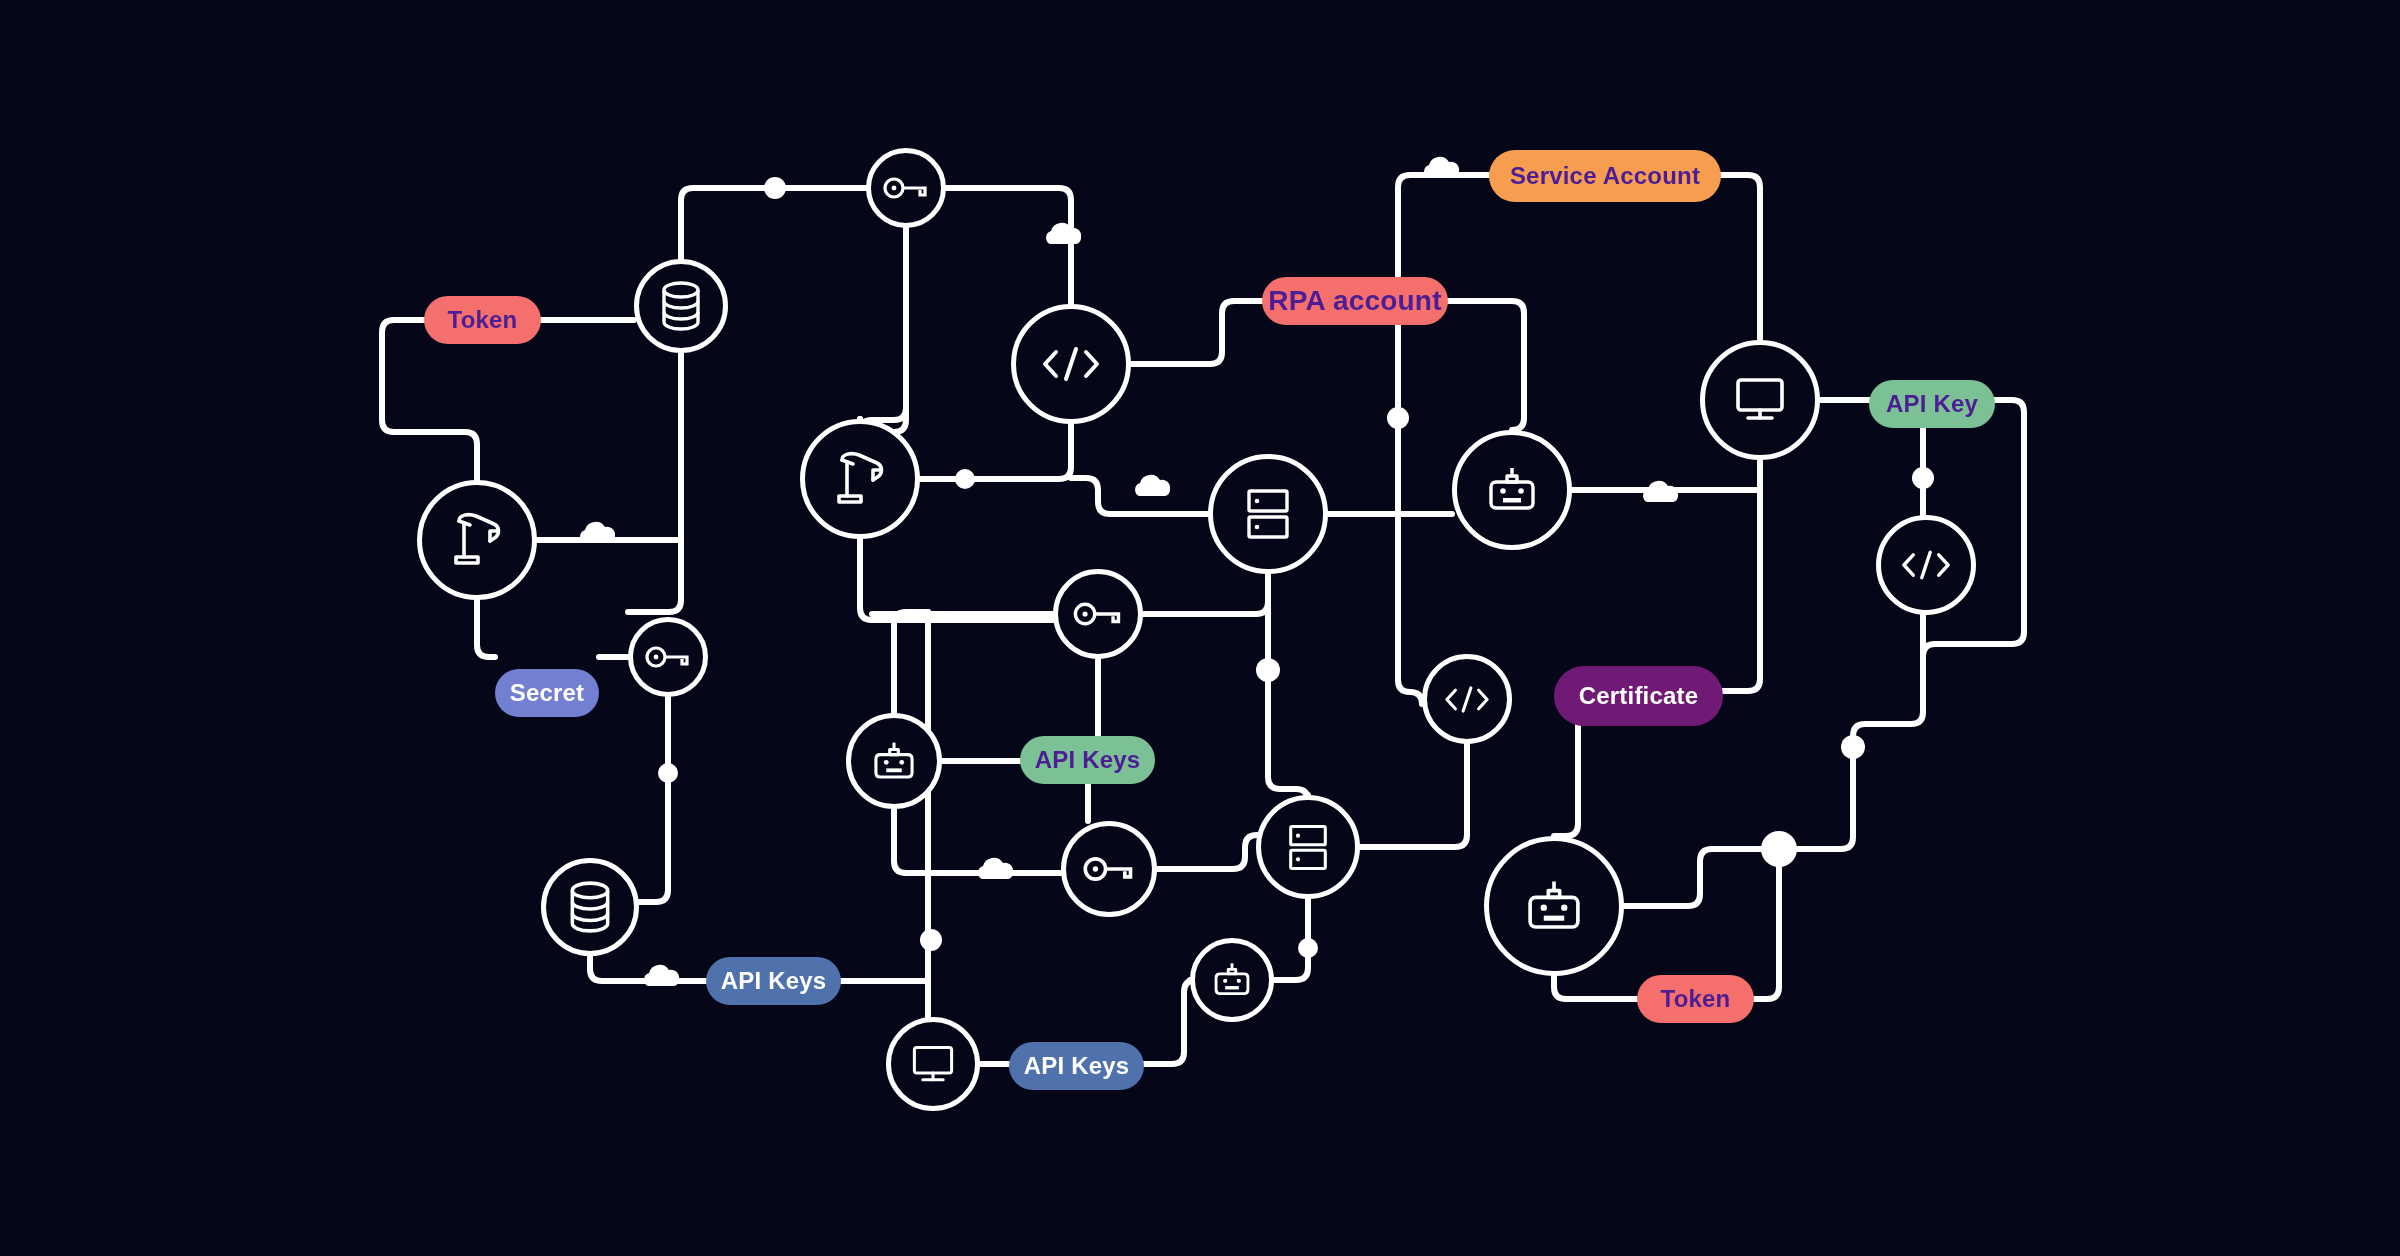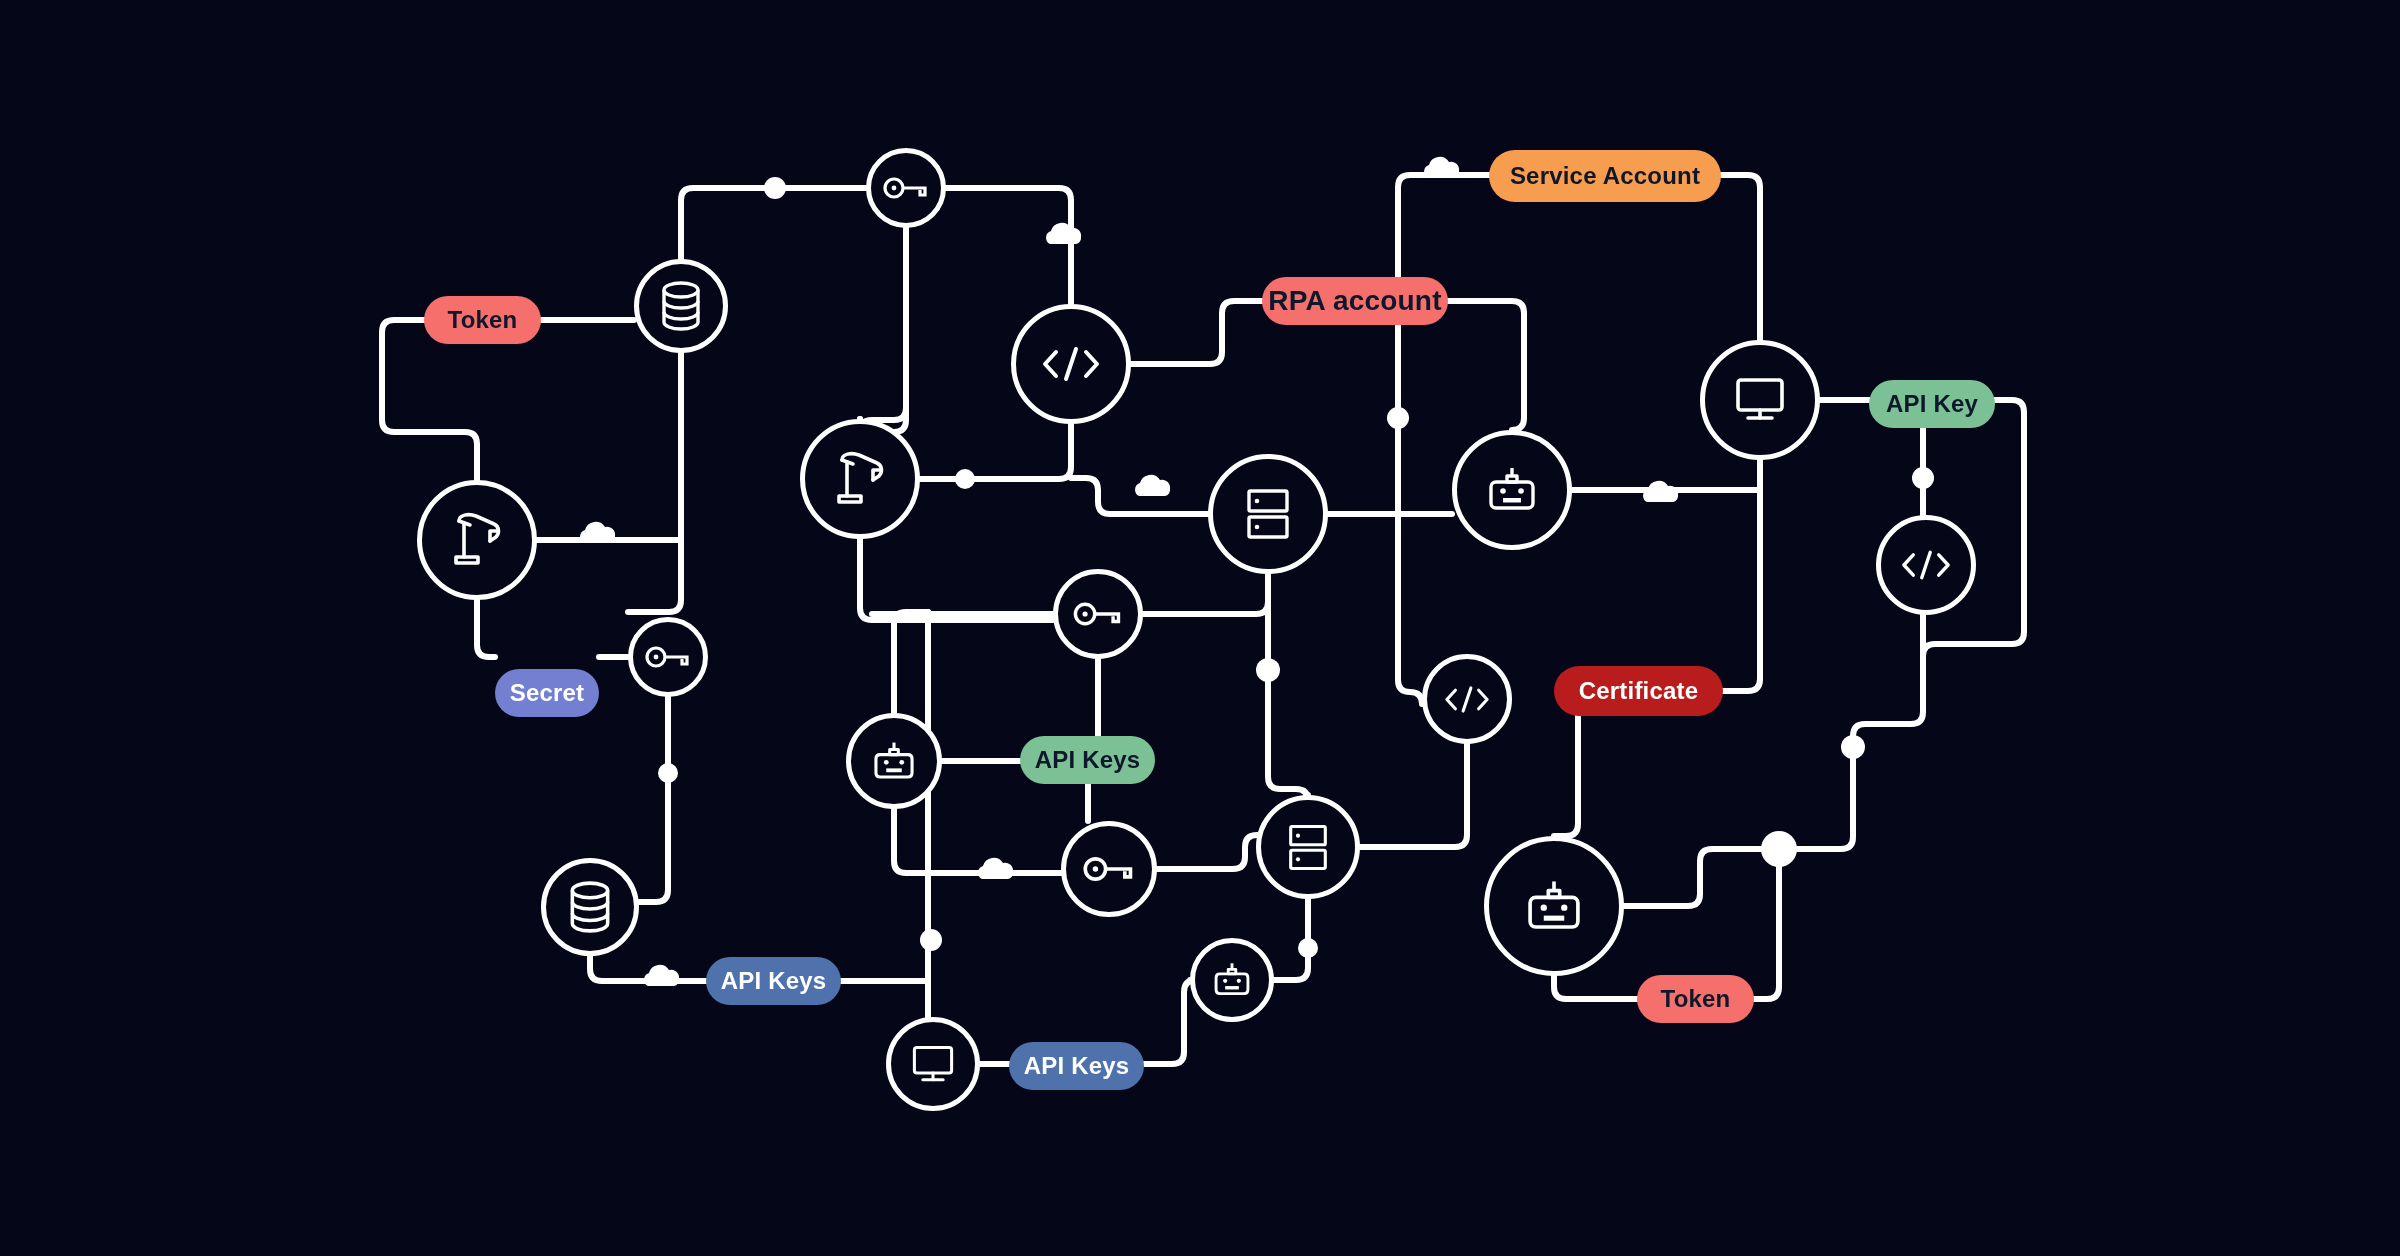--- a/index.html
+++ b/index.html
@@ -41,21 +41,21 @@
     display: flex;
     align-items: center;
     justify-content: center;
     border-radius: 999px;
     font-weight: bold;
     letter-spacing: 0.2px;
     white-space: nowrap;
     box-sizing: border-box;
     line-height: 1;
   }
-  .pill-dark { color: #0f172a; }
+  .pill-dark { color: #4c1d95; }
   .pill-light { color: #ffffff; }
 </style>
 </head>
 <body>
 
 <div id="stage">
 
   <svg id="wires" viewBox="0 0 2400 1256" xmlns="http://www.w3.org/2000/svg">
     <g fill="none" stroke="#ffffff" stroke-width="6" stroke-linecap="round" stroke-linejoin="round">
 
@@ -414,21 +414,21 @@
   </div>
   <div class="pill pill-light" style="left:1009px;top:1042px;width:135px;height:48px;background:#4F72AC;font-size:24px;">
     <span>API Keys</span>
   </div>
   <div class="pill pill-dark" style="left:1262px;top:277px;width:186px;height:48px;background:#F5706D;font-size:28px;">
     <span>RPA account</span>
   </div>
   <div class="pill pill-dark" style="left:1489px;top:150px;width:232px;height:52px;background:#F79D50;font-size:24px;">
     <span>Service Account</span>
   </div>
-  <div class="pill pill-light" style="left:1554px;top:666px;width:169px;height:50px;background:#b91c1c;font-size:24px;">
+  <div class="pill pill-light" style="left:1554px;top:666px;width:169px;height:60px;background:#701a75;font-size:24px;">
     <span>Certificate</span>
   </div>
   <div class="pill pill-dark" style="left:1869px;top:380px;width:126px;height:48px;background:#7CC196;font-size:24px;">
     <span>API Key</span>
   </div>
   <div class="pill pill-dark" style="left:1637px;top:975px;width:117px;height:48px;background:#F5706D;font-size:24px;">
     <span>Token</span>
   </div>
 
 </div>

